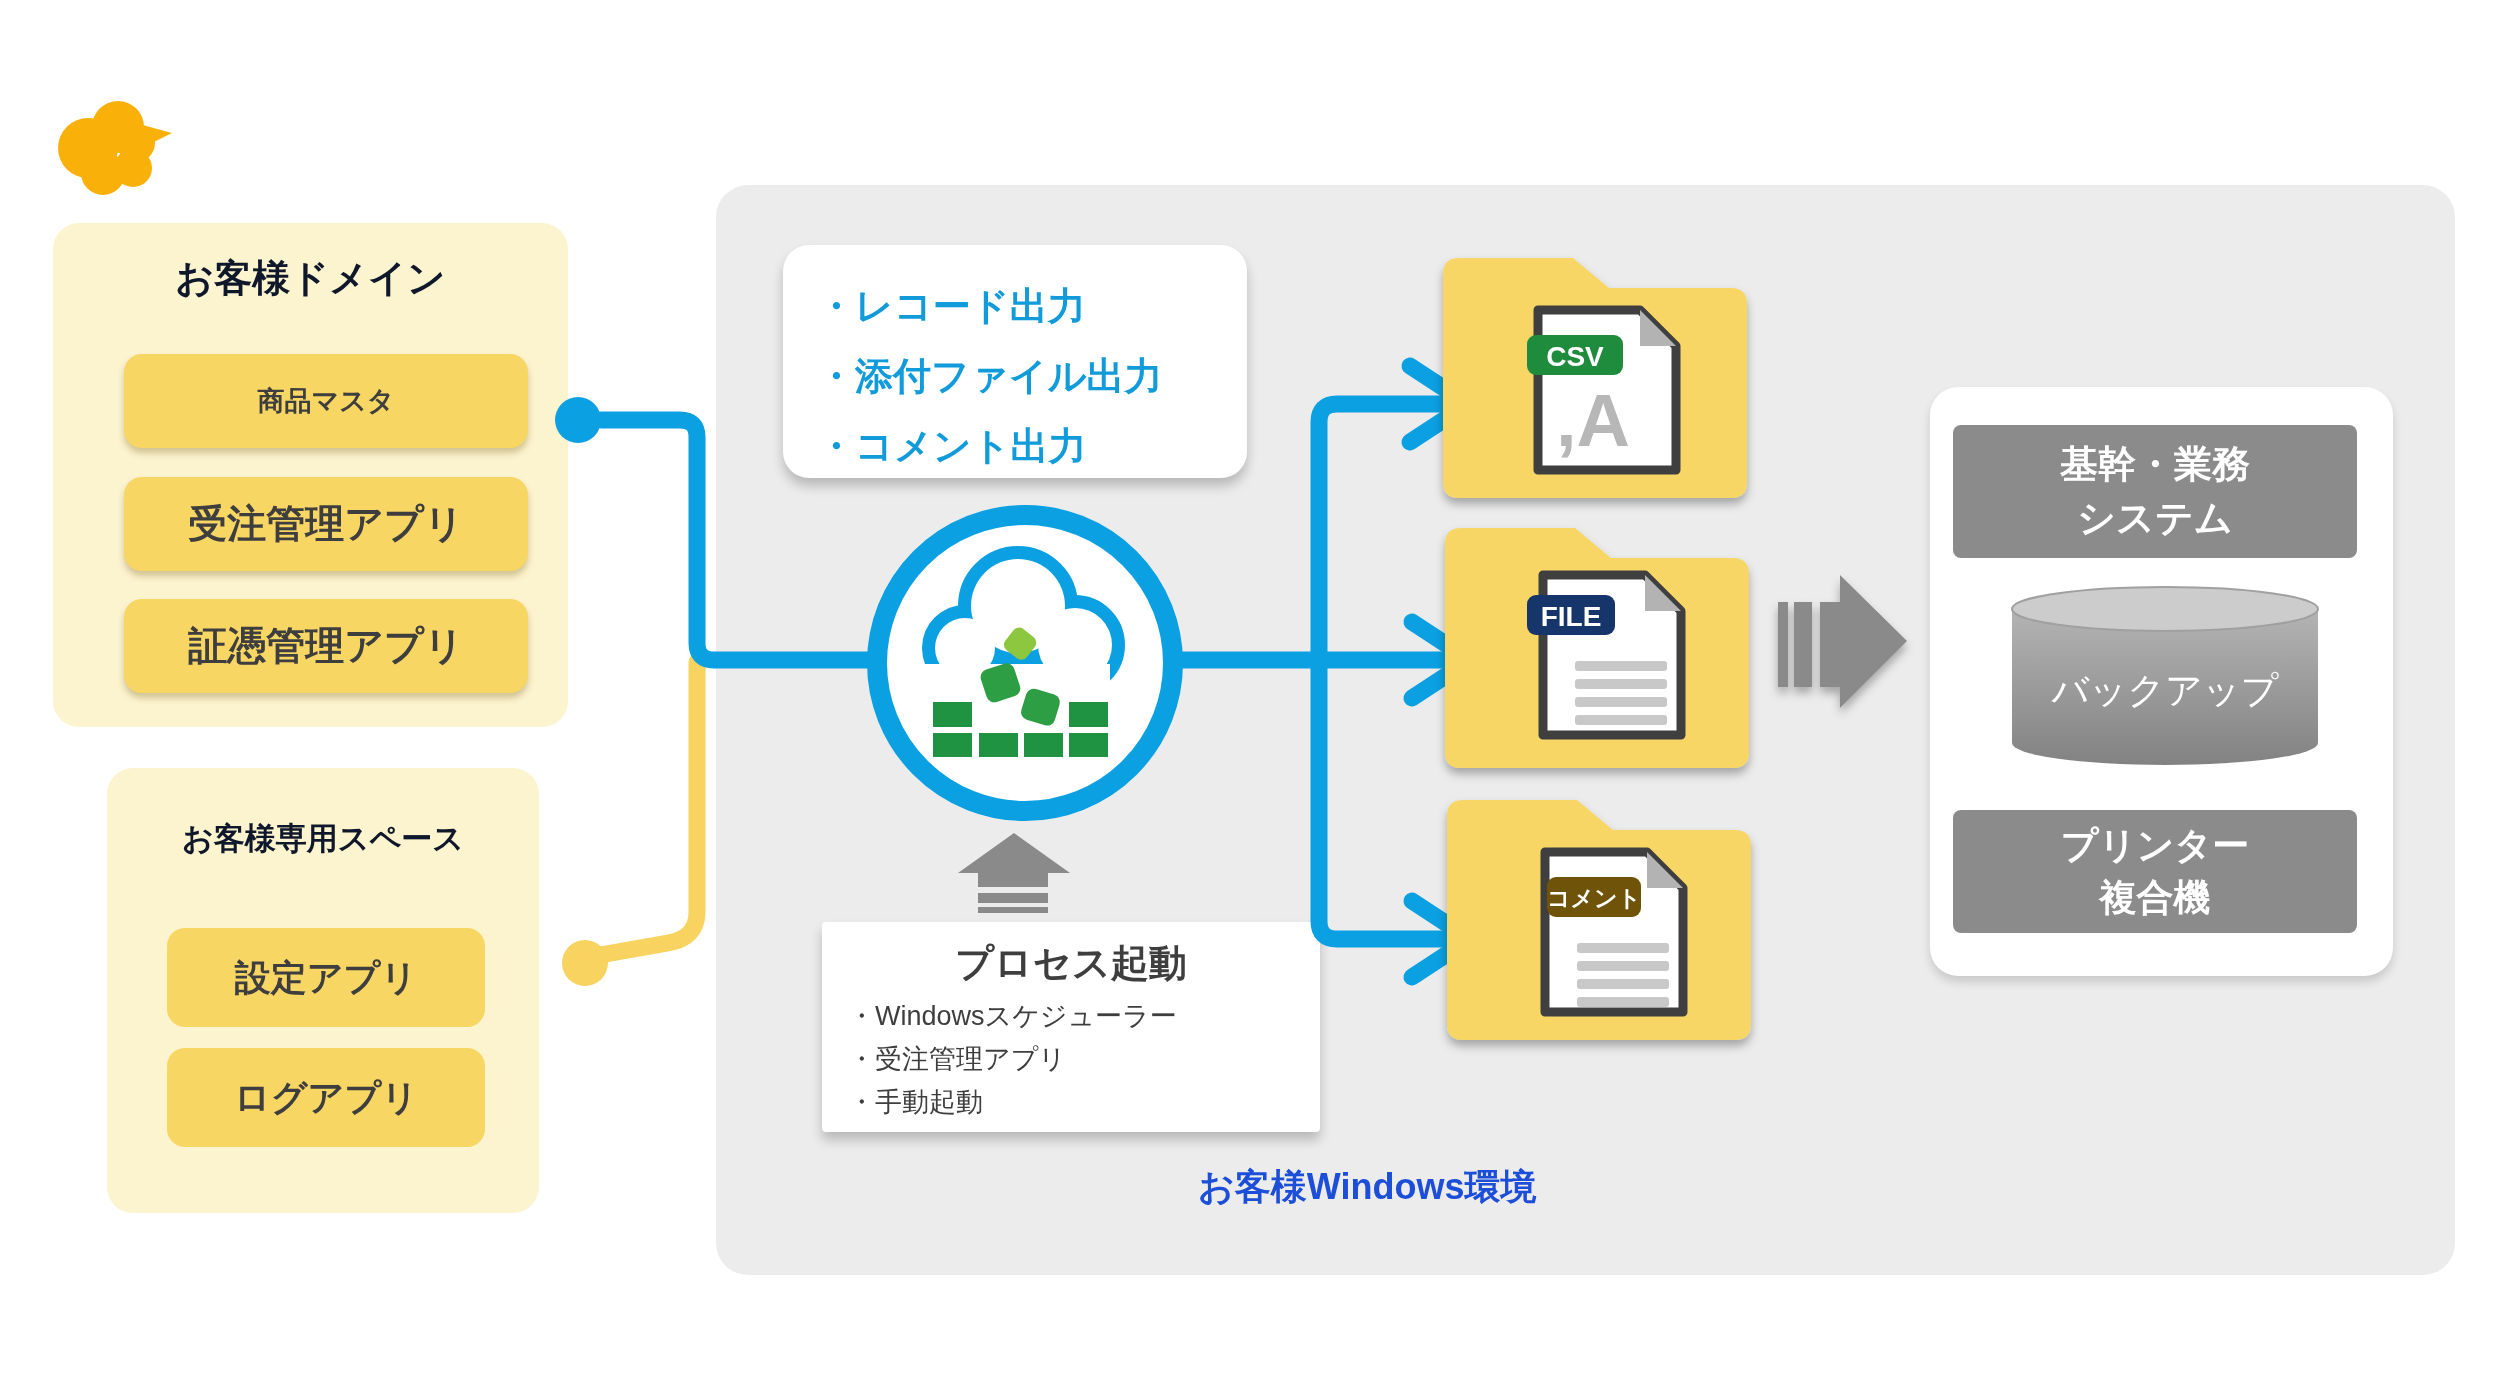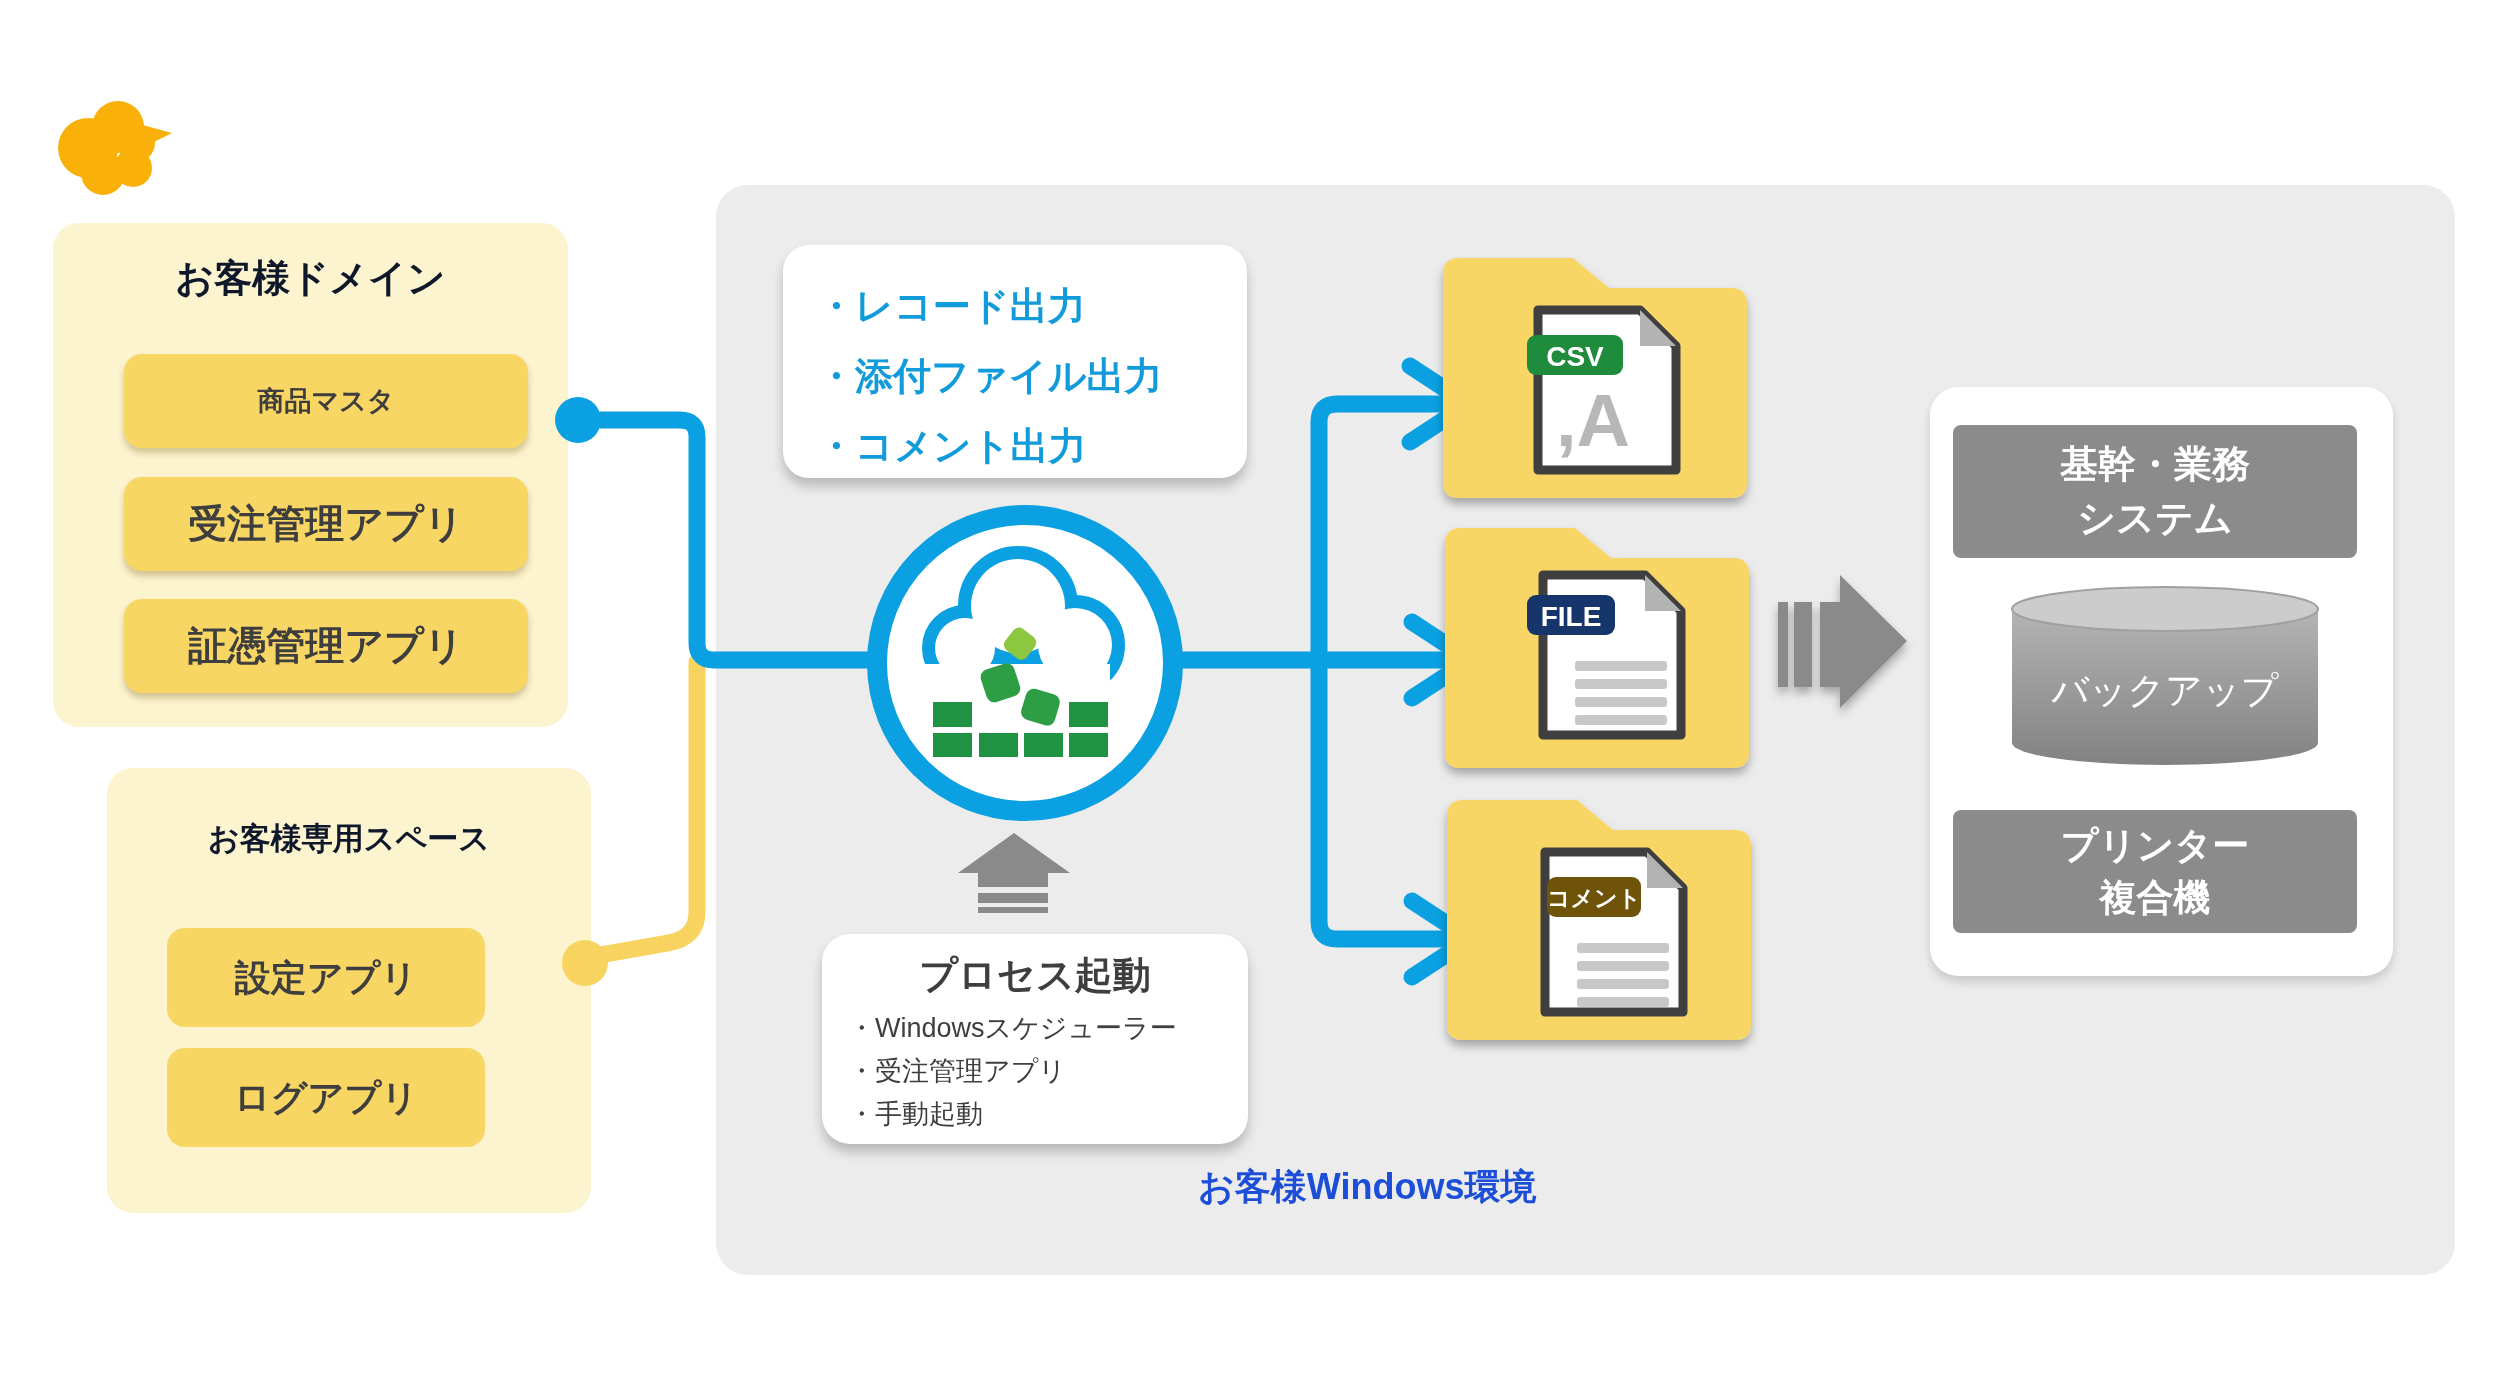--- a/index.html
+++ b/index.html
@@ -41,39 +41,39 @@
     </svg>
   </div>
 
   <div class="abs yellow-panel" style="left:53px;top:223px;width:515px;height:504px;">
     <span class="panel-title" style="margin-top:30px;font-size:38px;">お客様ドメイン</span>
     <div class="app-box" style="left:71px;top:131px;width:404px;height:94px;font-size:27px;line-height:94px;">商品マスタ</div>
     <div class="app-box" style="left:71px;top:254px;width:404px;height:94px;font-size:39px;line-height:94px;">受注管理アプリ</div>
     <div class="app-box" style="left:71px;top:376px;width:404px;height:94px;font-size:39px;line-height:94px;">証憑管理アプリ</div>
   </div>
 
-  <div class="abs yellow-panel" style="left:107px;top:768px;width:484px;height:445px;">
+  <div class="abs yellow-panel" style="left:107px;top:768px;width:432px;height:445px;">
     <span class="panel-title" style="margin-top:50px;font-size:31px;">お客様専用スペース</span>
     <div class="app-box flat" style="left:60px;top:160px;width:318px;height:99px;font-size:36px;line-height:99px;">設定アプリ</div>
     <div class="app-box flat" style="left:60px;top:280px;width:318px;height:99px;font-size:36px;line-height:99px;">ログアプリ</div>
   </div>
 
   <div class="abs gray-panel" style="left:716px;top:185px;width:1739px;height:1090px;">
     <div class="abs env-label" style="left:482px;top:970px;width:640px;">お客様Windows環境</div>
   </div>
 
   <div class="abs white-card" style="left:783px;top:245px;width:464px;height:233px;">
     <div style="padding:26px 0 0 34px;">
       <div class="callout-item">・レコード出力</div>
       <div class="callout-item">・添付ファイル出力</div>
       <div class="callout-item">・コメント出力</div>
     </div>
   </div>
 
-  <div class="abs white-card" style="left:822px;top:922px;width:426px;height:210px;border-radius:28px;margin-top:12px;">
+  <div class="abs white-card" style="left:822px;top:922px;width:498px;height:210px;border-radius:4px;">
     <span class="process-title">プロセス起動</span>
     <div style="margin:6px 0 0 26px;">
       <div class="process-item">・Windowsスケジューラー</div>
       <div class="process-item">・受注管理アプリ</div>
       <div class="process-item">・手動起動</div>
     </div>
   </div>
 
   <div class="abs white-card" style="left:1930px;top:387px;width:463px;height:589px;border-radius:28px;box-shadow:0 6px 10px rgba(0,0,0,.15);">
     <div class="gray-box" style="left:23px;top:38px;width:404px;height:133px;font-size:38px;line-height:54px;padding-top:12px;box-sizing:border-box;">

